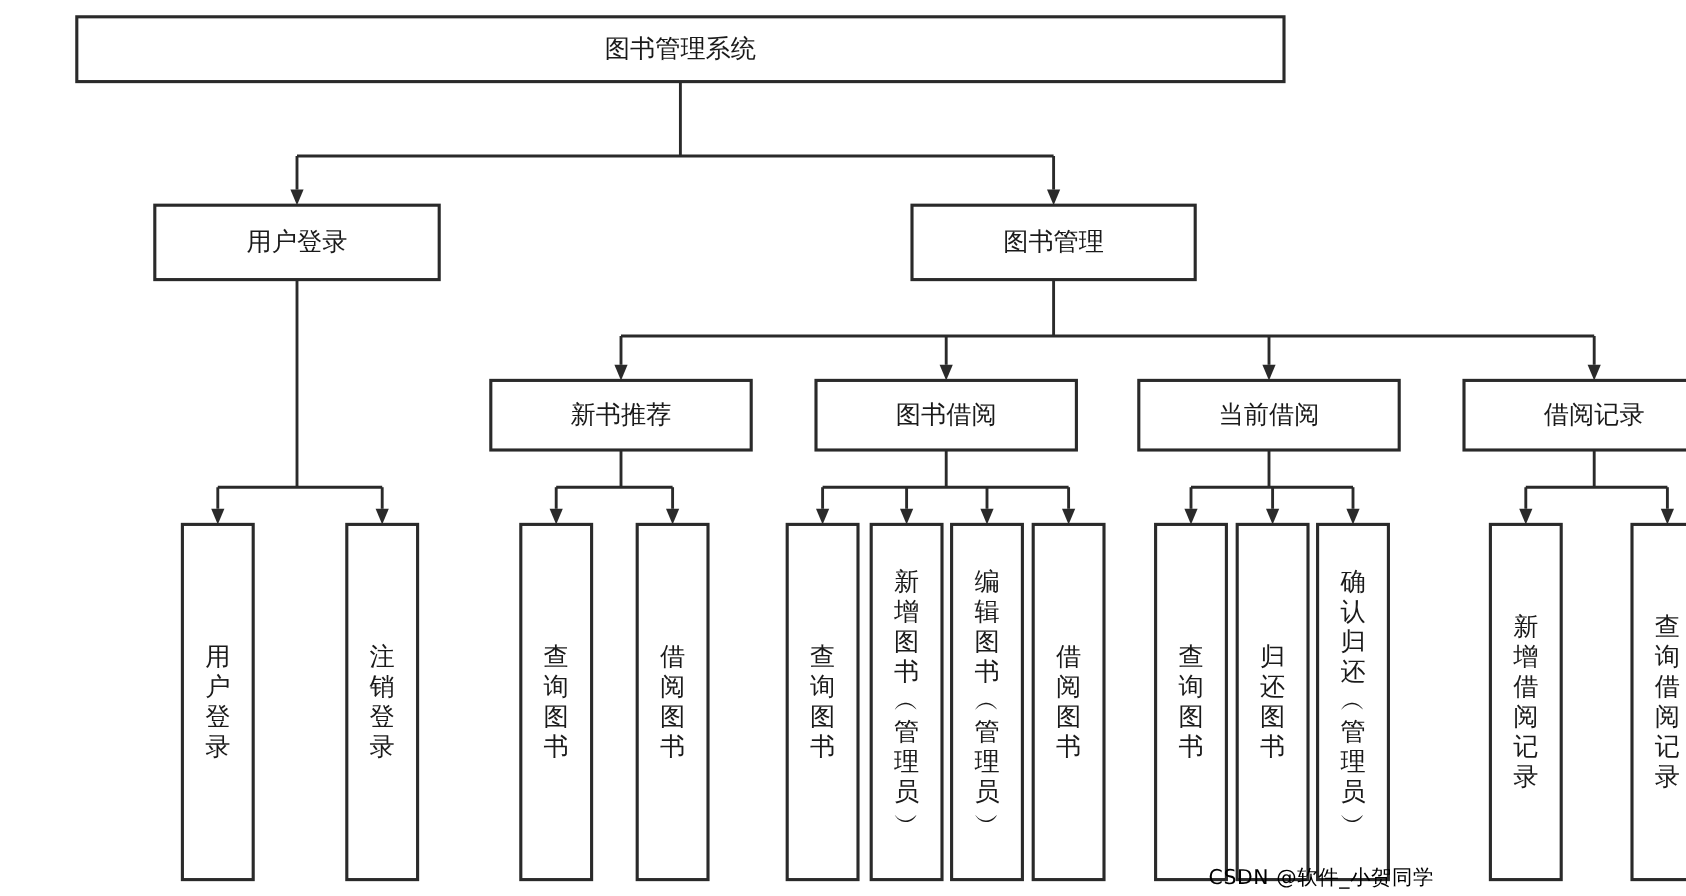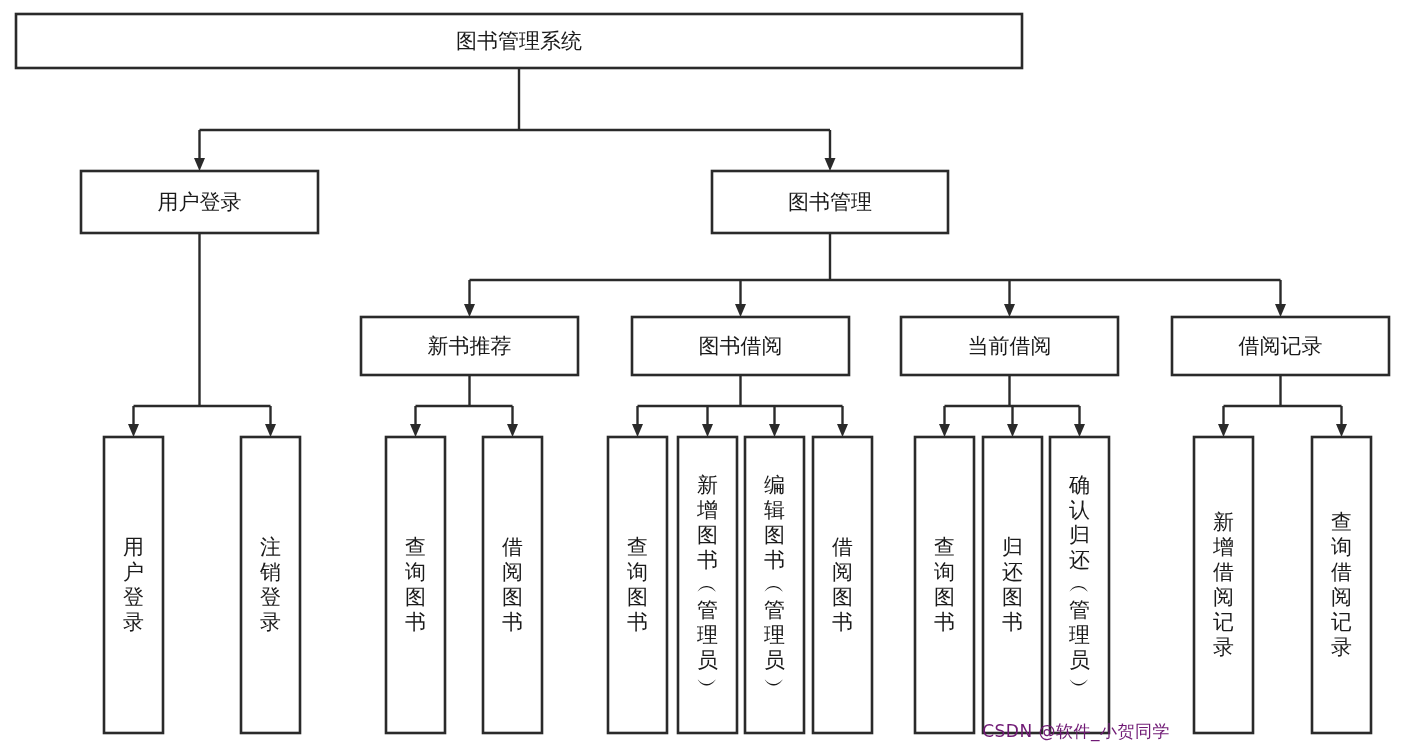--- a/index.html
+++ b/index.html
@@ -13,20 +13,21 @@
     position: relative;
     font-family: "DejaVu Sans", "Liberation Sans", sans-serif;
     overflow: hidden;
   }
   #diagram-root {
     position: absolute;
     top: 0;
     left: 0;
     width: 1171px;
     height: 747px;
+    padding-left: 48px;
   }
   .node-box {
     fill: #ffffff;
     stroke: #2a2a2a;
     stroke-width: 2.6;
   }
   .connector {
     stroke: #2a2a2a;
     stroke-width: 2.4;
     fill: none;
@@ -44,25 +45,25 @@
     dominant-baseline: middle;
   }
   .node-label-v {
     font-family: "DejaVu Sans", "Liberation Sans", sans-serif;
     font-size: 21px;
     fill: #1a1a1a;
     text-anchor: middle;
   }
   .watermark {
     position: absolute;
-    right: 1px;
+    right: 24px;
     bottom: 4px;
     font-family: "DejaVu Sans", "Liberation Sans", sans-serif;
     font-size: 17px;
-    color: #701a75;
+    color: #000000;
     white-space: nowrap;
     letter-spacing: 0.5px;
     pointer-events: none;
   }
 </style>
 </head>
 <body>
 
 <div id="diagram-root">
   <svg id="diagram-svg" width="1405" height="747" viewBox="0 0 1405 747" xmlns="http://www.w3.org/2000/svg">

